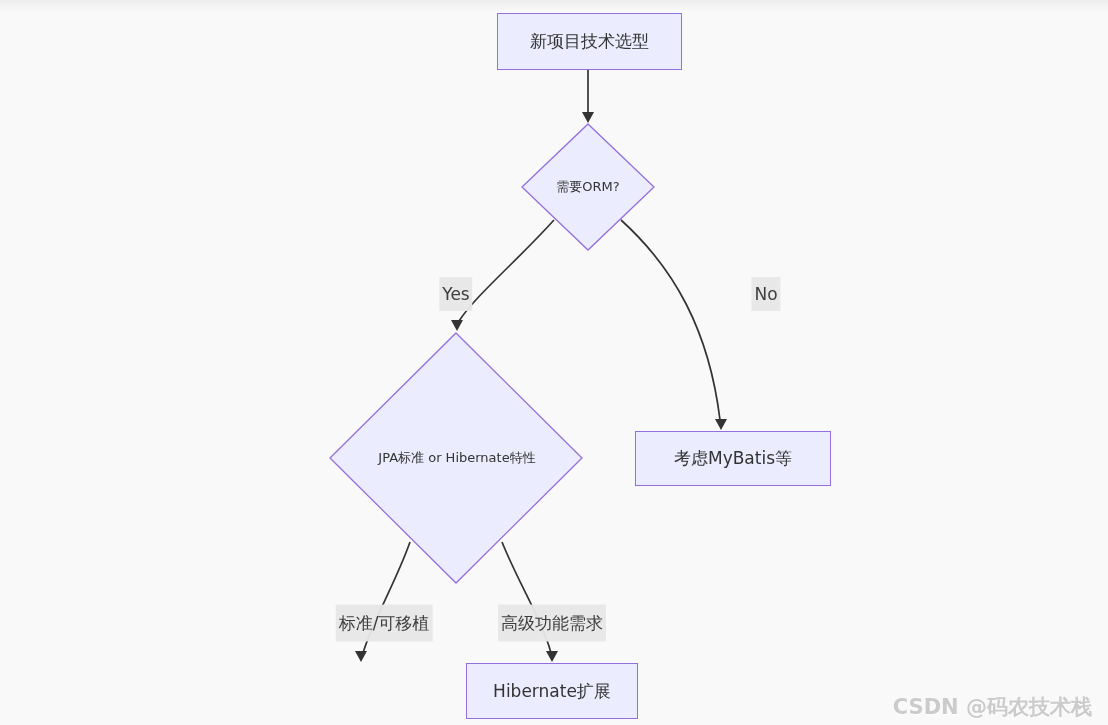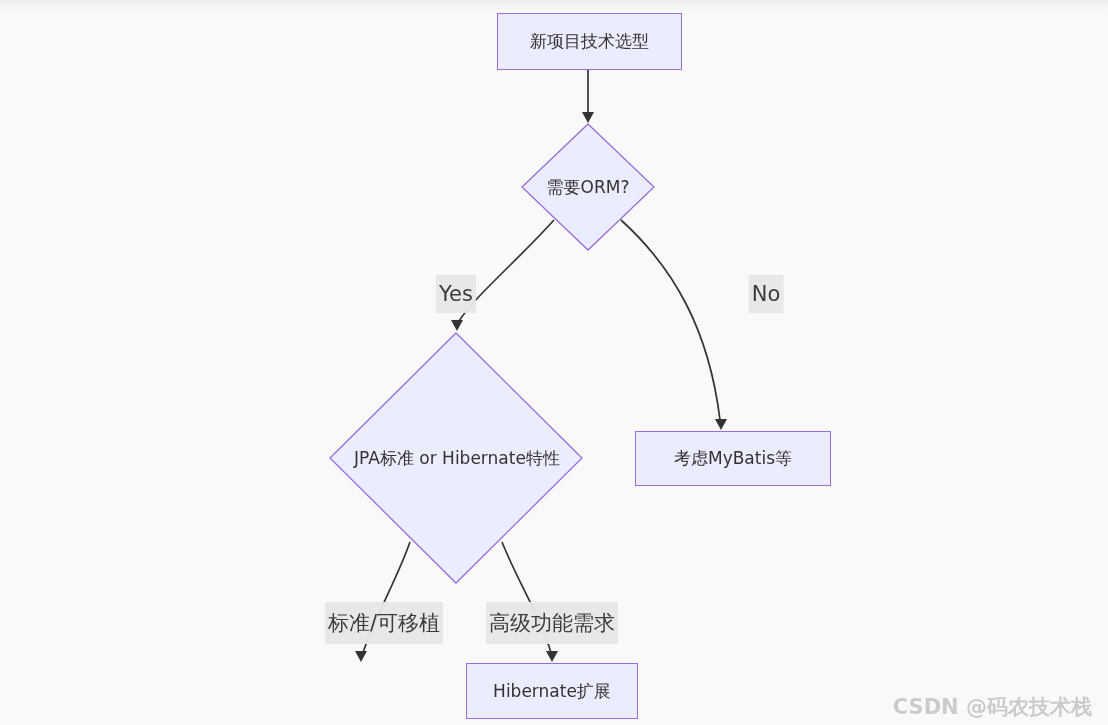--- a/index.html
+++ b/index.html
@@ -28,26 +28,26 @@
   svg .edge-path{fill:none;stroke:var(--edge);stroke-width:1.7px;}
   svg .arrowhead{fill:var(--edge);stroke:none;}
   svg .diamond-shape{fill:var(--node-fill);stroke:var(--node-border);stroke-width:1.3px;}
   .node{
     position:absolute;display:flex;align-items:center;justify-content:center;
     background:var(--node-fill);border:1px solid var(--node-border);
     font-size:17px;color:var(--text);text-align:center;line-height:1.2;
   }
   .diamond-label{
     position:absolute;display:flex;align-items:center;justify-content:center;
-    font-size:17px;color:var(--text);text-align:center;background:transparent;border:none;
+    font-size:13px;color:var(--text);text-align:center;background:transparent;border:none;
   }
   .edge-label{
     position:absolute;transform:translate(-50%,-50%);
     background:var(--label-bg);opacity:0.95;
-    padding:7px 3px;font-size:21px;color:var(--text);white-space:nowrap;
+    padding:7px 3px;font-size:17px;color:var(--text);white-space:nowrap;
   }
   .watermark{
     position:absolute;right:0;bottom:4px;
     font-size:21px;color:var(--watermark);
     text-shadow:0 1px 1px rgba(255,255,255,0.9);
     white-space:nowrap;padding-right:16px;font-weight:bold;
   }
 </style>
 </head>
 <body>

